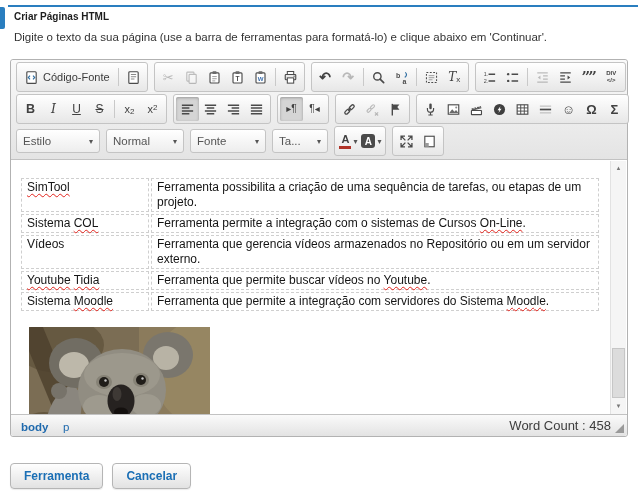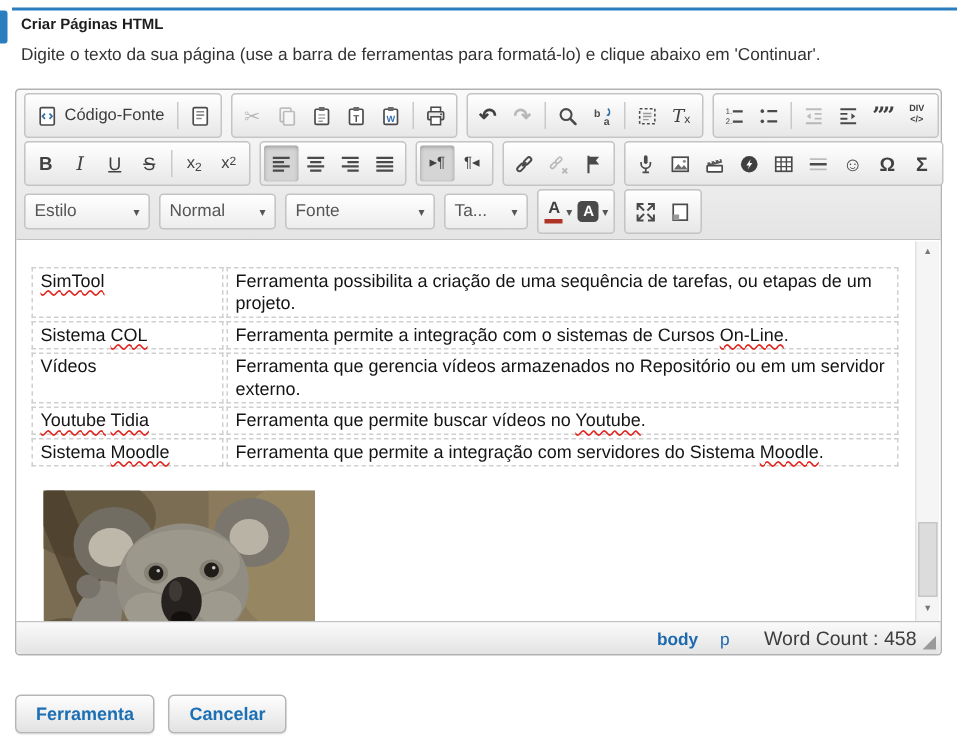--- a/index.html
+++ b/index.html
@@ -65,21 +65,21 @@
   .sq{text-decoration:underline;text-decoration-style:wavy;
       text-decoration-color:var(--misspell,#e2241d);text-decoration-thickness:1px;text-underline-offset:2px;}
   .img-row{margin-top:14px;margin-left:8px;display:flex;align-items:flex-end;}
   .koala{width:181px;height:121px;display:block;flex:none;}
   .ed-scroll{position:absolute;top:1px;right:1px;bottom:0;width:15px;background:#f5f5f5;border-left:1px solid #e2e2e2;}
   .sc-arrow{height:14px;display:flex;align-items:center;justify-content:center;font-size:6px;color:#777;}
   .sc-arrow.down{position:absolute;bottom:1px;left:0;right:0;}
   .sc-thumb{position:absolute;left:1px;right:1px;bottom:16px;height:50px;background:#dcdcdc;border:1px solid #c6c6c6;box-sizing:border-box;}
 
   
-  .statusbar{flex:none;height:21px;display:flex;align-items:center;justify-content:flex-end;
+  .statusbar{flex:none;height:21px;display:flex;align-items:center;justify-content:space-between;
              padding:0 6px 0 10px;background:linear-gradient(#fafafa,#e3e3e3);
              border-top:1px solid #c2c2c2;position:relative;border-radius:0 0 3px 3px;gap:23px;}
   .p-body{font-weight:bold;color:#1e69ad;font-size:11.5px;}
   .p-p{color:#1e69ad;font-size:11.5px;margin-left:10px;}
   .wc{font-size:13px;color:#3d3d3d;margin-right:10px;}
   .grip{position:absolute;right:3px;bottom:3px;width:0;height:0;
         border-left:9px solid transparent;border-bottom:9px solid #9a9a9a;}
 
   
   .footer{position:absolute;top:463px;left:10px;display:flex;gap:9px;}
@@ -460,21 +460,21 @@
               <span class="sel-arr">▾</span>
             </div>
           </div>
           <div class="tb-group">
             <div class="tb-select" style="width: 78px;">
               <span class="sel-label">Normal</span>
               <span class="sel-arr">▾</span>
             </div>
           </div>
           <div class="tb-group">
-            <div class="tb-select" style="width: 100px;">
+            <div class="tb-select" style="width: 76px;">
               <span class="sel-label">Fonte</span>
               <span class="sel-arr">▾</span>
             </div>
           </div>
           <div class="tb-group">
             <div class="tb-select" style="width: 56px;">
               <span class="sel-label">Ta...</span>
               <span class="sel-arr">▾</span>
             </div>
           </div>

